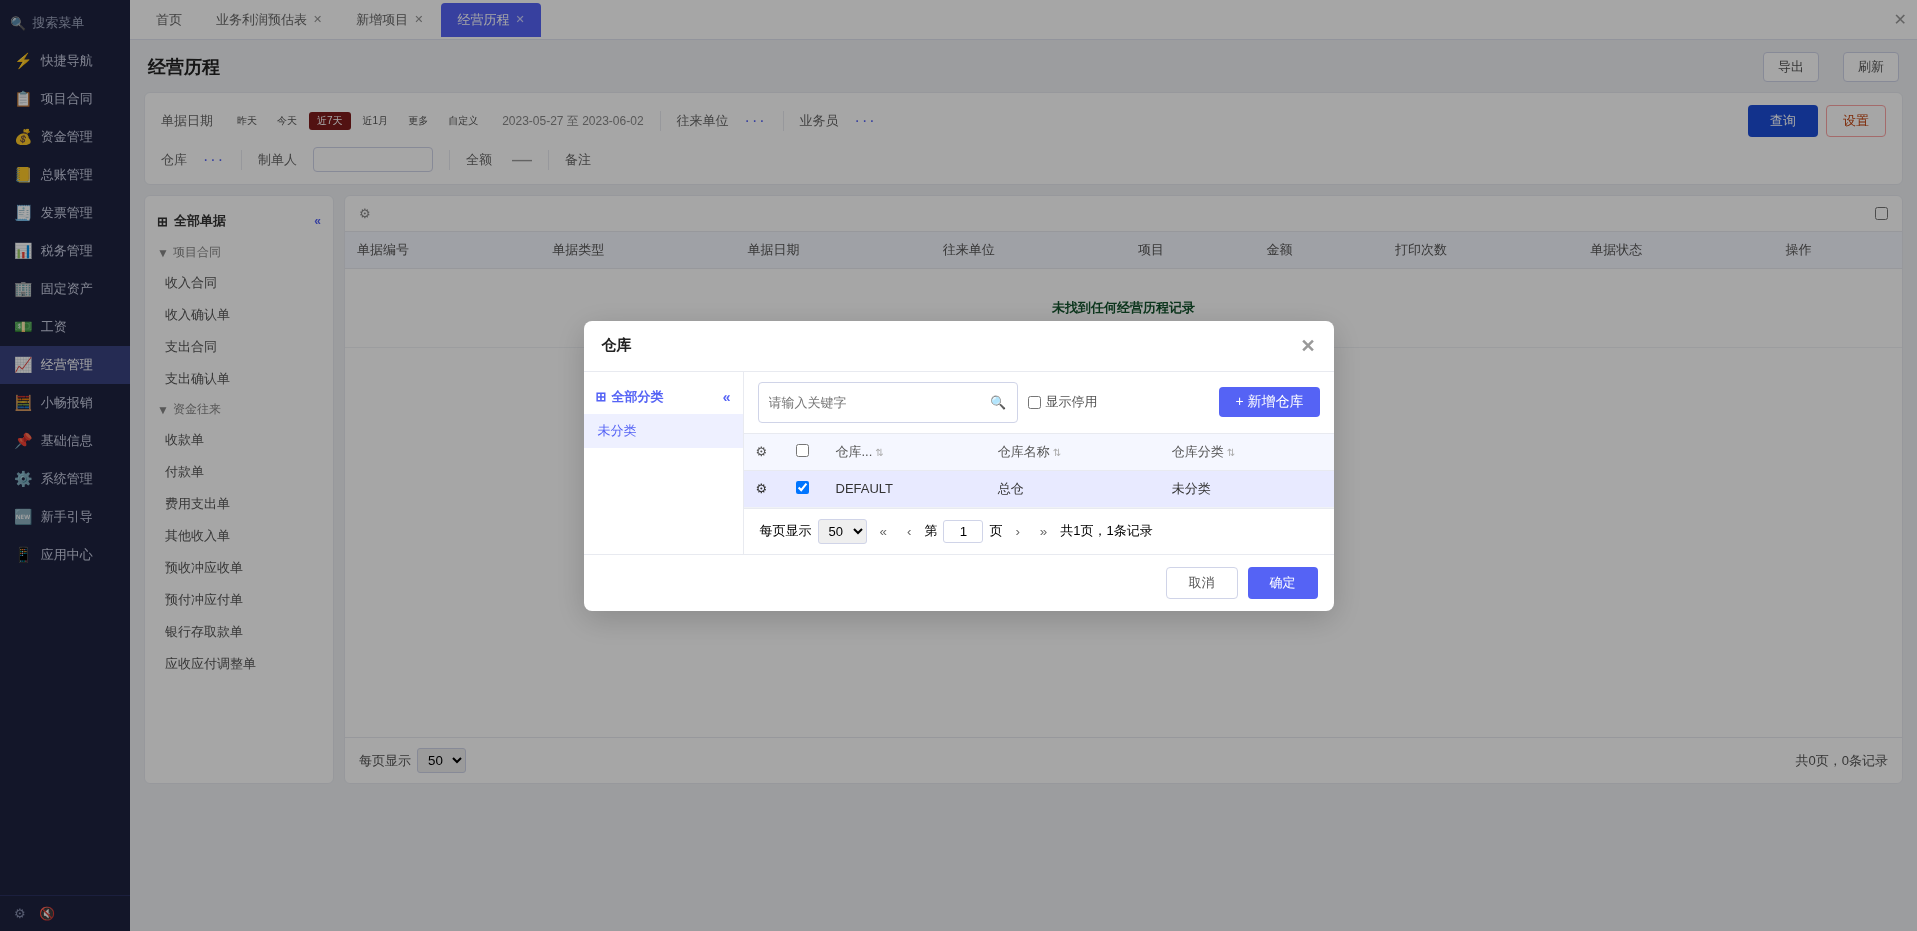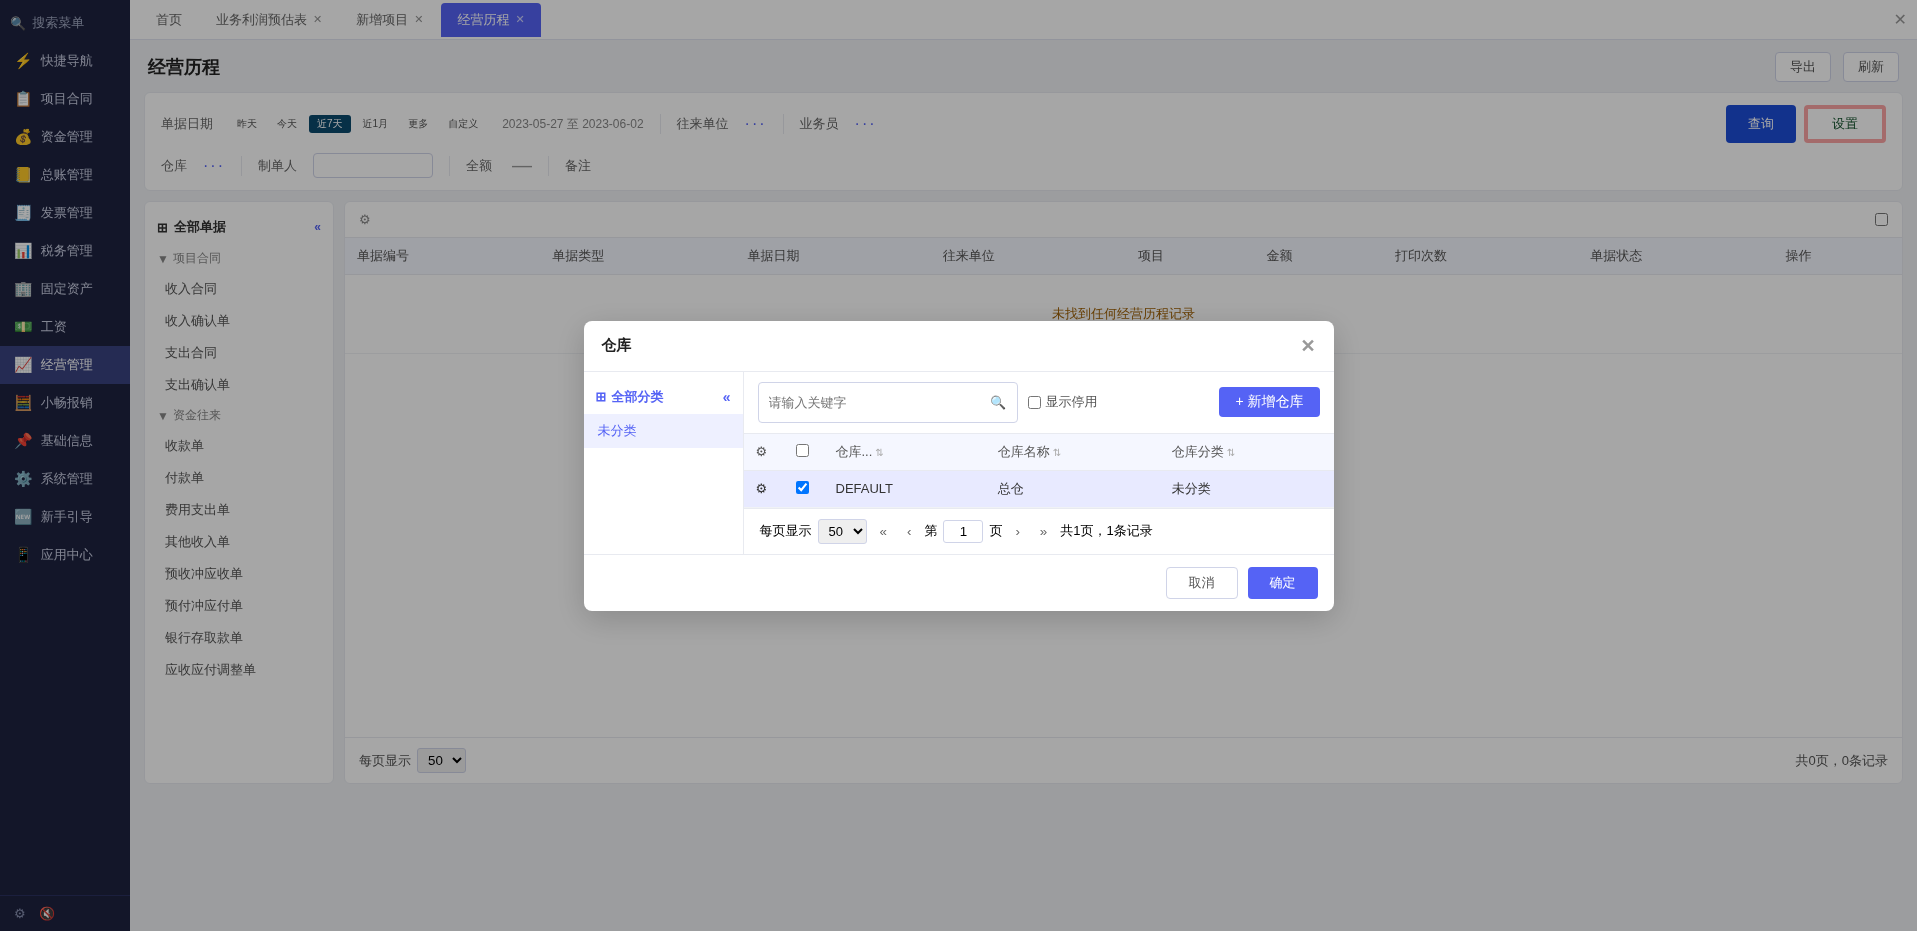--- a/index.html
+++ b/index.html
@@ -47,56 +47,56 @@
     .tab.active { background: #5563f5; color: #fff; }
     .tab .close-x { font-size: 11px; opacity: 0.7; }
     .tab-close-main { margin-left: auto; font-size: 16px; color: #999; cursor: pointer; }
 
     
     .page-header {
       padding: 12px 18px 0;
       display: flex; align-items: center; justify-content: space-between;
     }
     .page-title { font-size: 18px; font-weight: bold; color: #222; }
-    .header-actions { display: flex; gap: 12px; padding-left: 32px; }
+    .header-actions { display: flex; gap: 24px; padding-left: 32px; }
     .btn-export, .btn-refresh {
       padding: 5px 14px; border-radius: 4px; cursor: pointer; font-size: 13px;
       border: 1px solid #d0d4e8; background: #fff; color: #555; display: flex; align-items: center; gap: 4px;
     }
 
     
     .filter-area {
       background: #fff; margin: 10px 14px 0; border-radius: 6px;
       padding: 12px 16px; border: 1px solid #e8eaf0;
     }
     .filter-row { display: flex; align-items: center; gap: 16px; flex-wrap: wrap; }
     .filter-label { color: #666; font-size: 13px; }
     .filter-date-btns { display: flex; gap: 4px; }
     .date-btn {
       padding: 2px 8px; border-radius: 3px; cursor: pointer; font-size: 10px;
       border: none; background: transparent; color: #555;
     }
-    .date-btn.active { background: #0c4a6e; color: #fff; }
+    .date-btn.active { background: #7f1d1d; color: #fff; }
     .date-range { color: #888; font-size: 12px; }
     .filter-select {
       border: 1px solid #d0d4e8; border-radius: 4px; padding: 4px 28px 4px 8px;
       font-size: 13px; color: #333; background: #fff; cursor: pointer; min-width: 120px;
       appearance: none;
     }
     .filter-dots { color: #5563f5; cursor: pointer; font-size: 16px; letter-spacing: 2px; }
     .filter-divider { width: 1px; height: 20px; background: #e8eaf0; }
 
     .filter-row2 { display: flex; align-items: center; gap: 16px; margin-top: 10px; }
 
     .btn-query {
       background: #1d4ed8; color: #fff; border: none; padding: 6px 22px;
       border-radius: 4px; cursor: pointer; font-size: 13px;
     }
     .btn-setting {
-      background: #fff; color: #14532d; border: 4px solid #fca5a5; padding: 6px 24px;
+      background: #fff; color: #c2410c; border: 1px solid #fca5a5; padding: 6px 16px;
       border-radius: 4px; cursor: pointer; font-size: 13px;
     }
 
     
     .content-area {
       display: flex; flex: 1; margin: 10px 14px; gap: 10px; overflow: hidden;
     }
 
     
     .left-tree {
@@ -129,21 +129,21 @@
     .table-wrapper { overflow: auto; flex: 1; }
     table { width: 100%; border-collapse: collapse; font-size: 13px; }
     th {
       background: #f5f7ff; color: #555; text-align: left; padding: 9px 12px;
       border-bottom: 1px solid #e8eaf0; white-space: nowrap; font-weight: normal;
     }
     td {
       padding: 9px 12px; border-bottom: 1px solid #f0f2f5; color: #333;
       white-space: nowrap;
     }
-    .empty-row td { text-align: center; color: #a16207; padding: 30px; }
+    .empty-row td { text-align: center; color: #14532d; padding: 30px; font-weight: bold; }
 
     
     .table-footer {
       padding: 10px 14px; border-top: 1px solid #e8eaf0;
       display: flex; align-items: center; justify-content: space-between;
       font-size: 13px; color: #555;
     }
     .pagination { display: flex; align-items: center; gap: 6px; }
     .per-page-select { border: 1px solid #d0d4e8; border-radius: 3px; padding: 3px 6px; }
 

